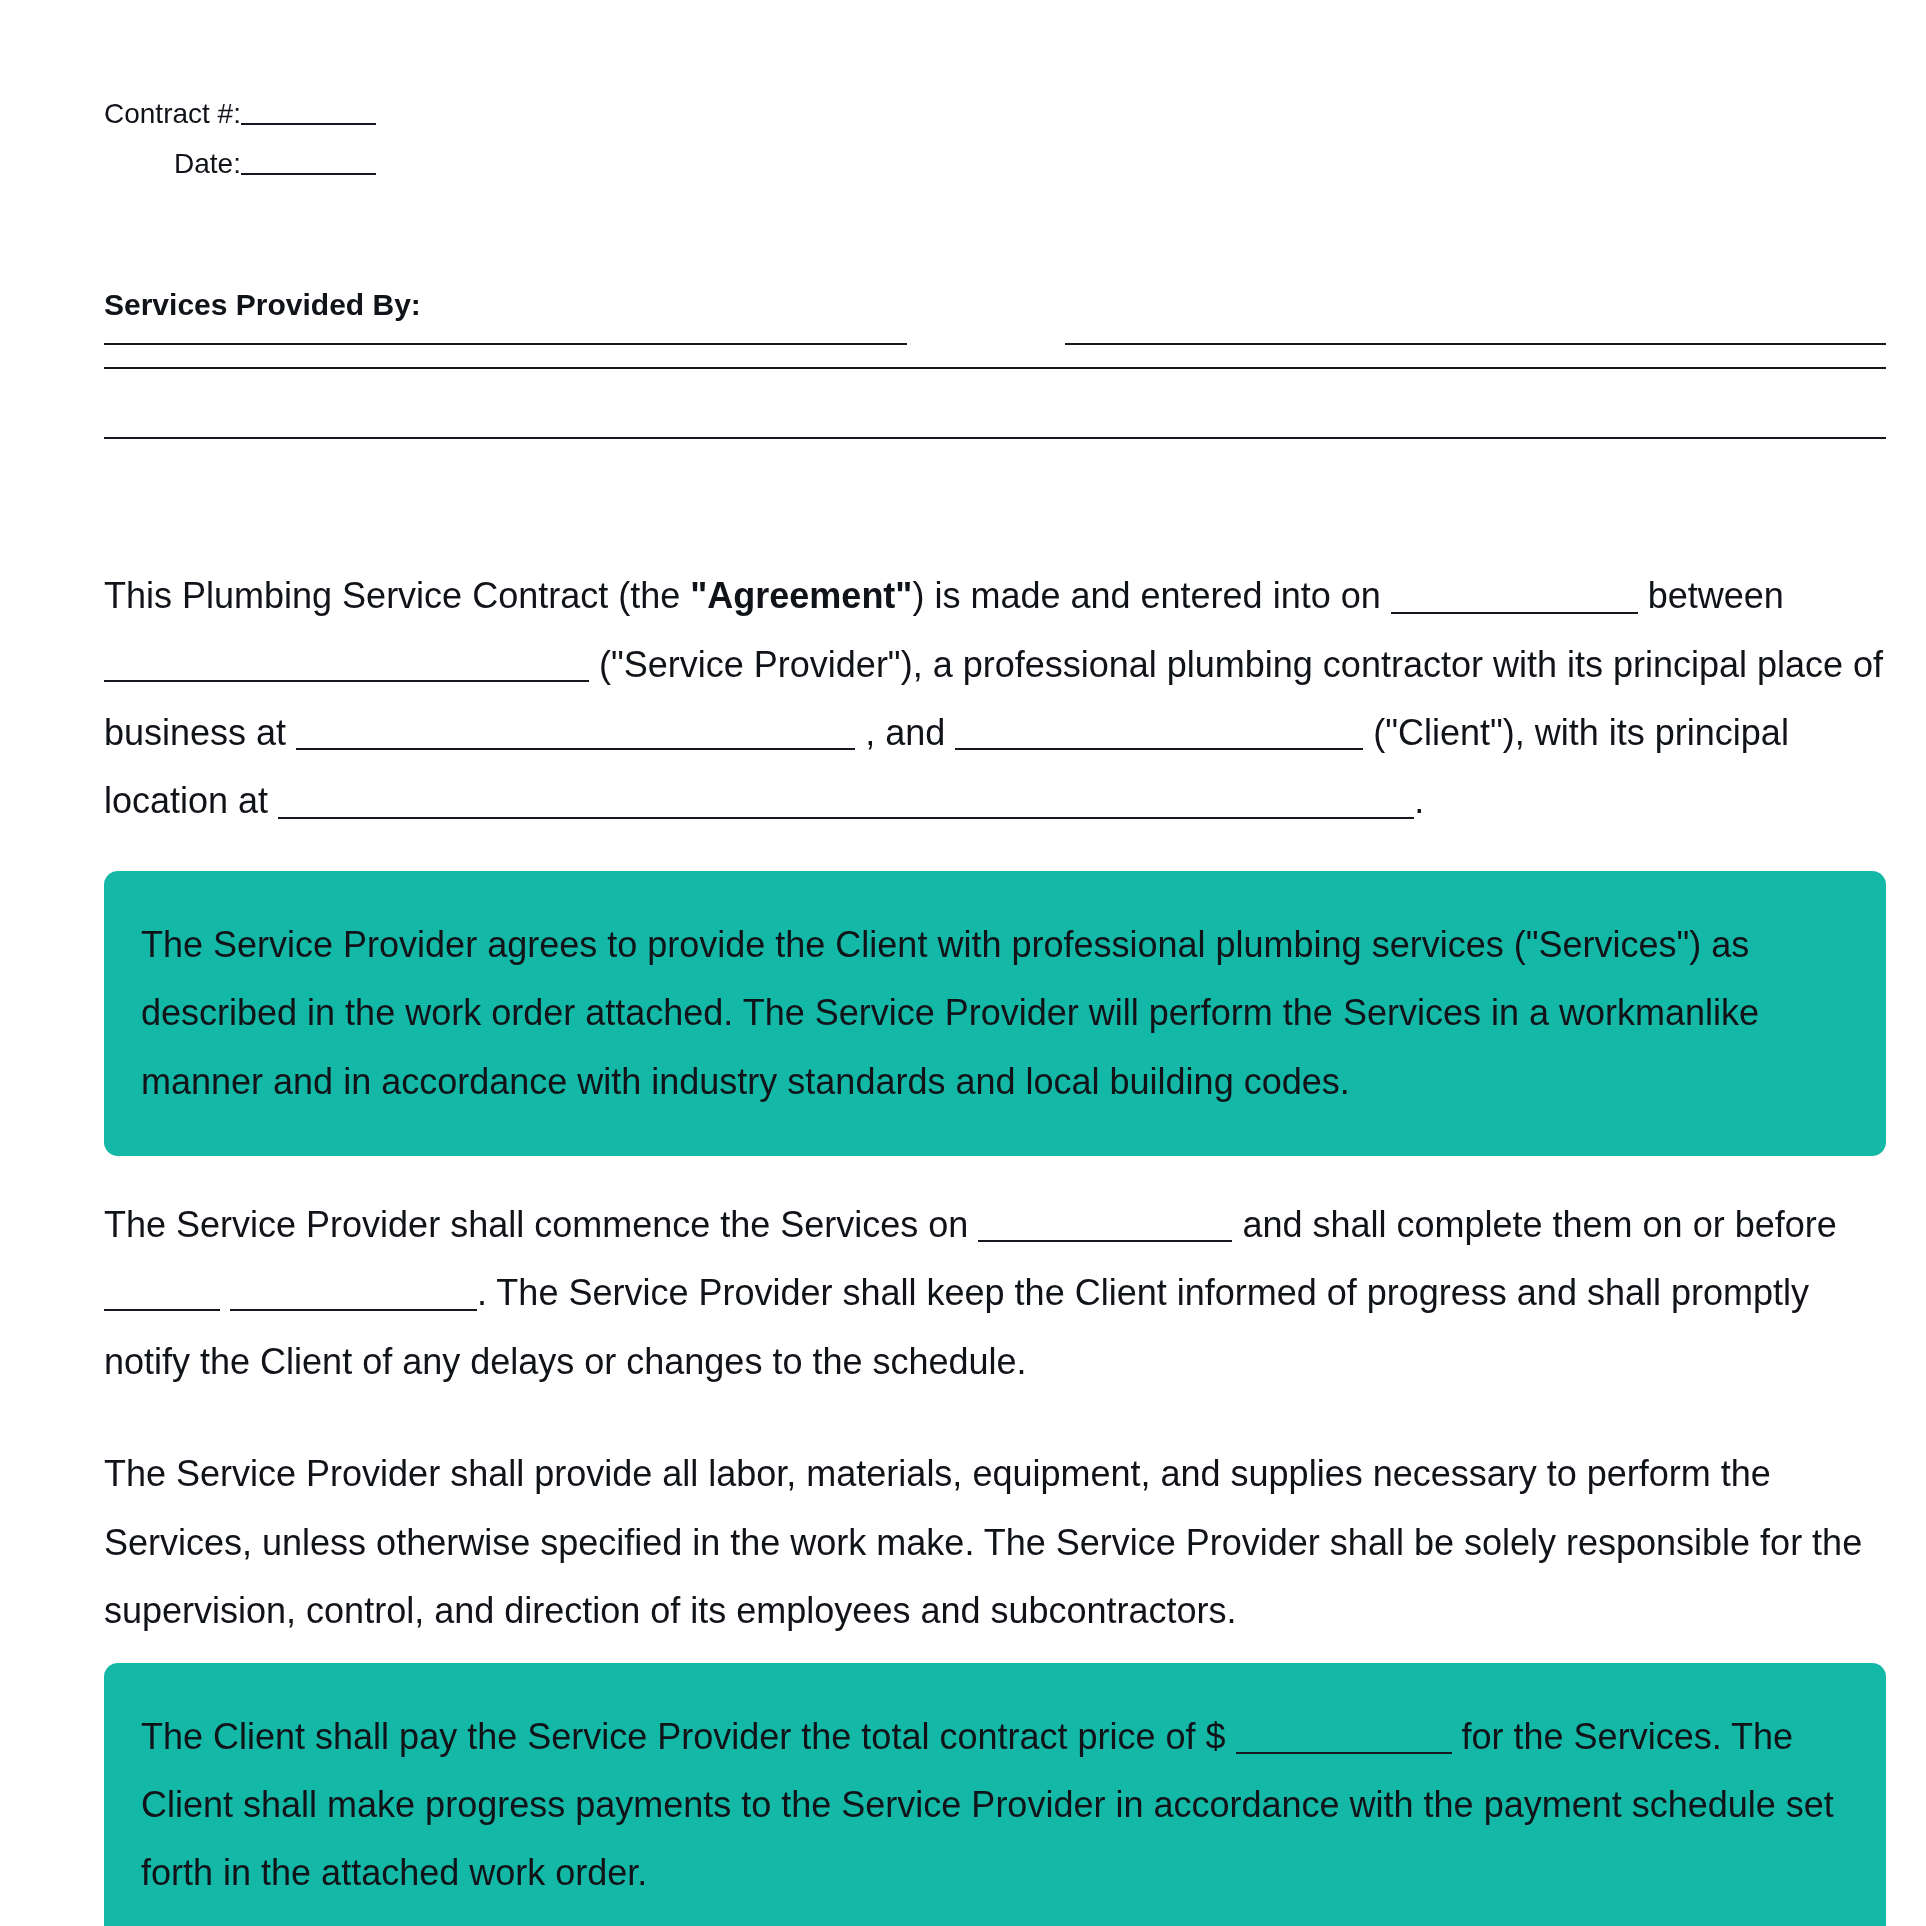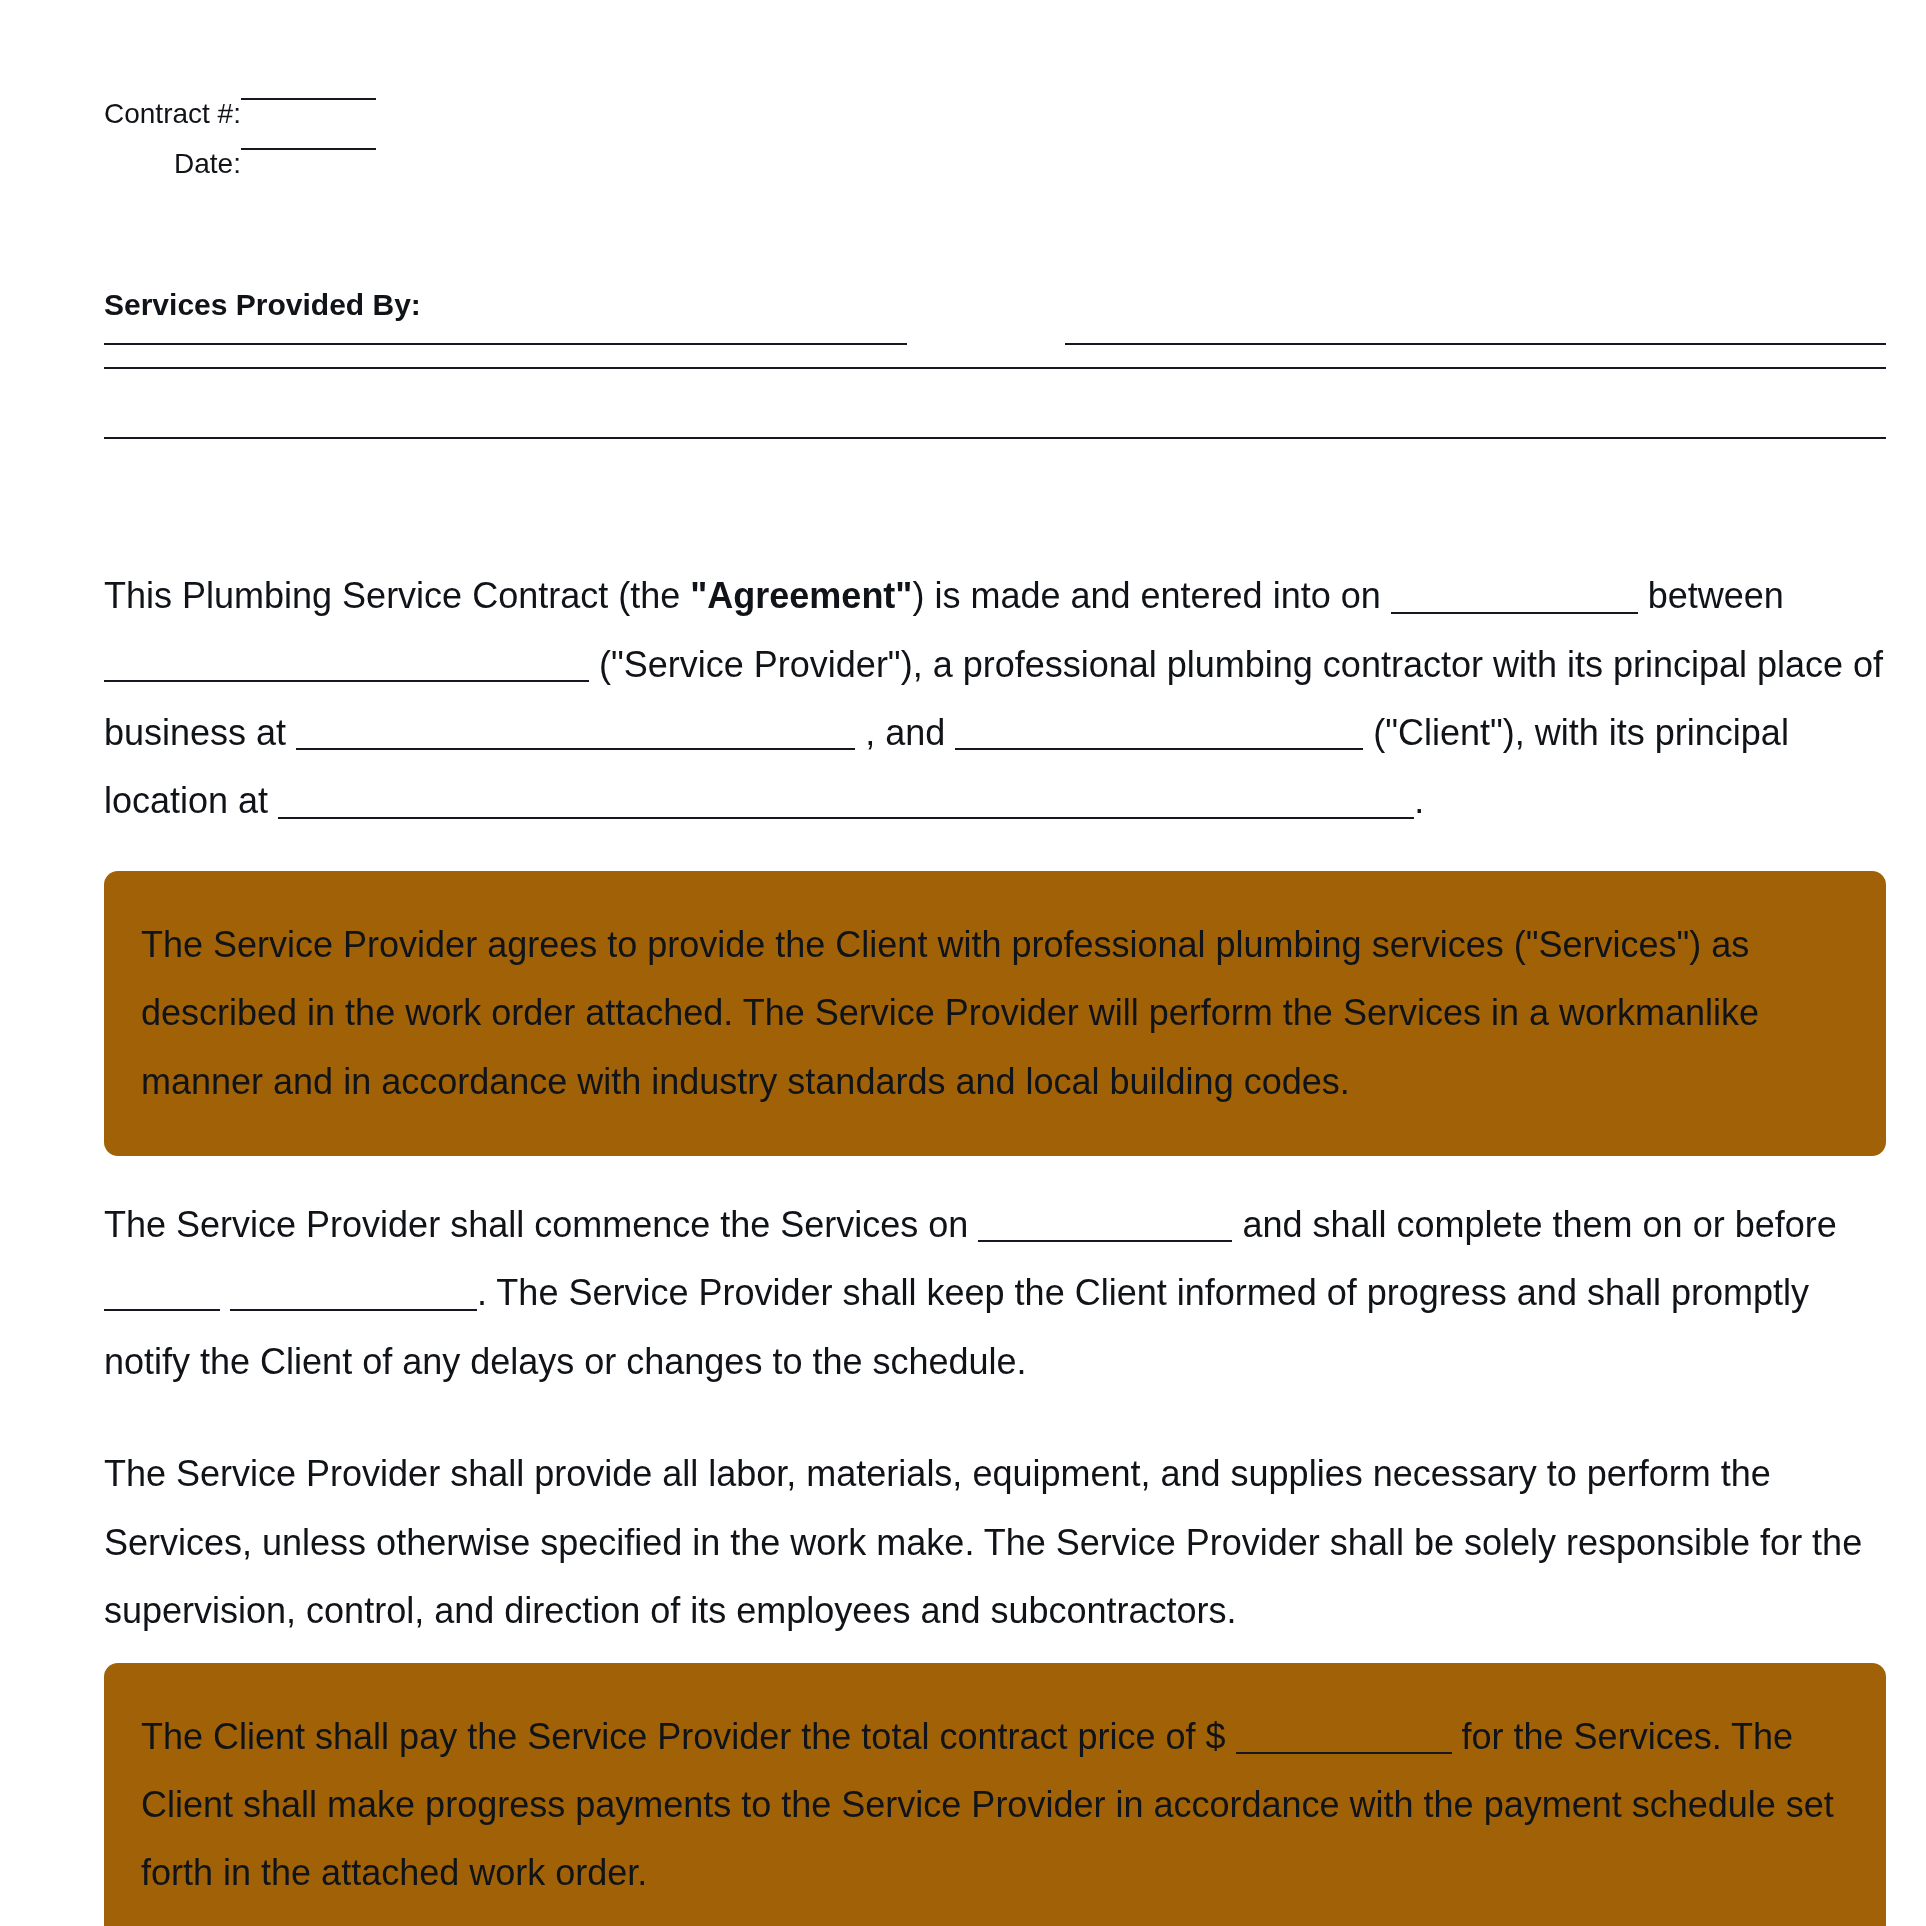--- a/index.html
+++ b/index.html
@@ -7,40 +7,40 @@
     width:1990px;height:2816px;box-sizing:border-box;
     padding:77px 104px 0 104px;
     background:#ffffff;color:#101318;
     font-family:"Liberation Sans","DejaVu Sans",sans-serif;
     overflow:hidden;position:relative;
   }
   
   .hdr{display:flex;justify-content:space-between;align-items:flex-start;}
   .title{font-size:69px;font-weight:700;letter-spacing:-0.8px;line-height:1.05;margin:0;color:#000;}
   .hdr-fields{margin-top:21px;display:flex;flex-direction:column;align-items:flex-end;gap:17.7px;font-size:28px;}
-  .hdr-row{display:flex;align-items:flex-start;}
+  .hdr-row{display:flex;align-items:flex-end;}
   .hdr-line{width:135px;height:0;border-bottom:2.3px solid #15181e;margin-bottom:4.6px;}
   
   .grid2{display:grid;grid-template-columns:961px 1fr;}
   .form-labels{margin-top:104px;}
   .label{font-weight:700;font-size:30px;line-height:1.4;}
   .line-row{margin-top:17.3px;}
   .line{height:0;border-bottom:2.7px solid #15181e;}
   .line-short{width:803px;}
   .client-label{margin-top:89px;}
   .full-line-1{margin-top:22.3px;}
   .full-line-2{margin-top:68px;}
   
   .para{font-size:36px;line-height:1.9;margin:0;color:#101318;}
   .para strong{font-weight:700;}
   .mt-intro{margin-top:123px;}
   .mt-schedule{margin-top:35px;}
   .mt-labor{margin-top:44px;}
   .graybox{
-    background:#a16207;border-radius:14px;
+    background:#14b8a6;border-radius:14px;
     padding:40px 37px;margin-top:35px;
   }
   .graybox .para{margin:0;}
   .box2{margin-top:17.3px;}
   .blank{
     display:inline-block;height:0;
     border-bottom:2.3px solid #15181e;
     vertical-align:baseline;margin-bottom:-5.4px;
   }
 </style>

